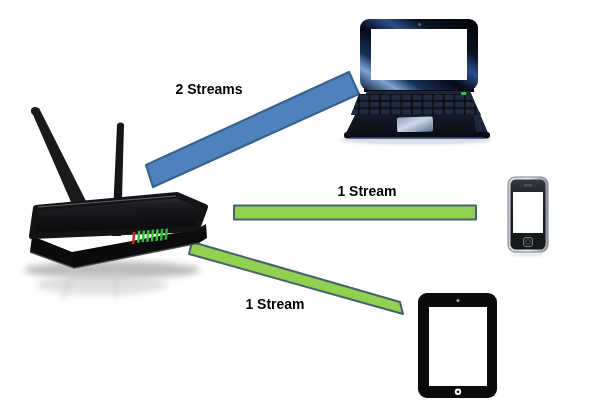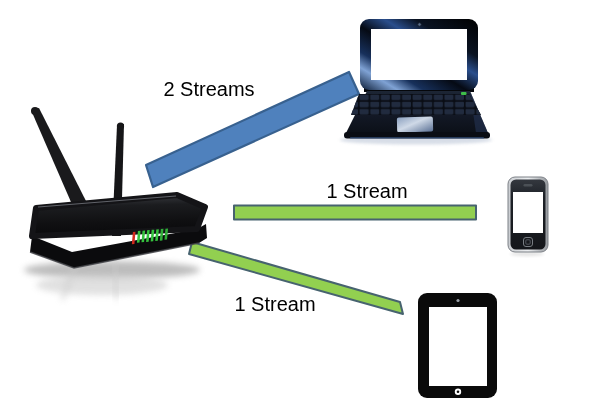--- a/index.html
+++ b/index.html
@@ -9,22 +9,22 @@
     background:#ffffff;
     overflow:hidden;
     font-family:"Liberation Sans",sans-serif;
   }
   .canvas svg{position:absolute;left:0;top:0;}
   .label{
     position:absolute;
     width:170px;
     text-align:center;
     font-family:"Liberation Sans",sans-serif;
-    font-weight:normal;
-    font-size:20px;
+    font-weight:bold;
+    font-size:14px;
     line-height:21px;
     color:#000000;
     white-space:nowrap;
   }
   .link-blue{stroke:#38618f;stroke-width:2.2;stroke-linejoin:round;}
   .link-green{stroke:#47636f;stroke-width:2;stroke-linejoin:round;}
 </style>
 </head>
 <body>
 

